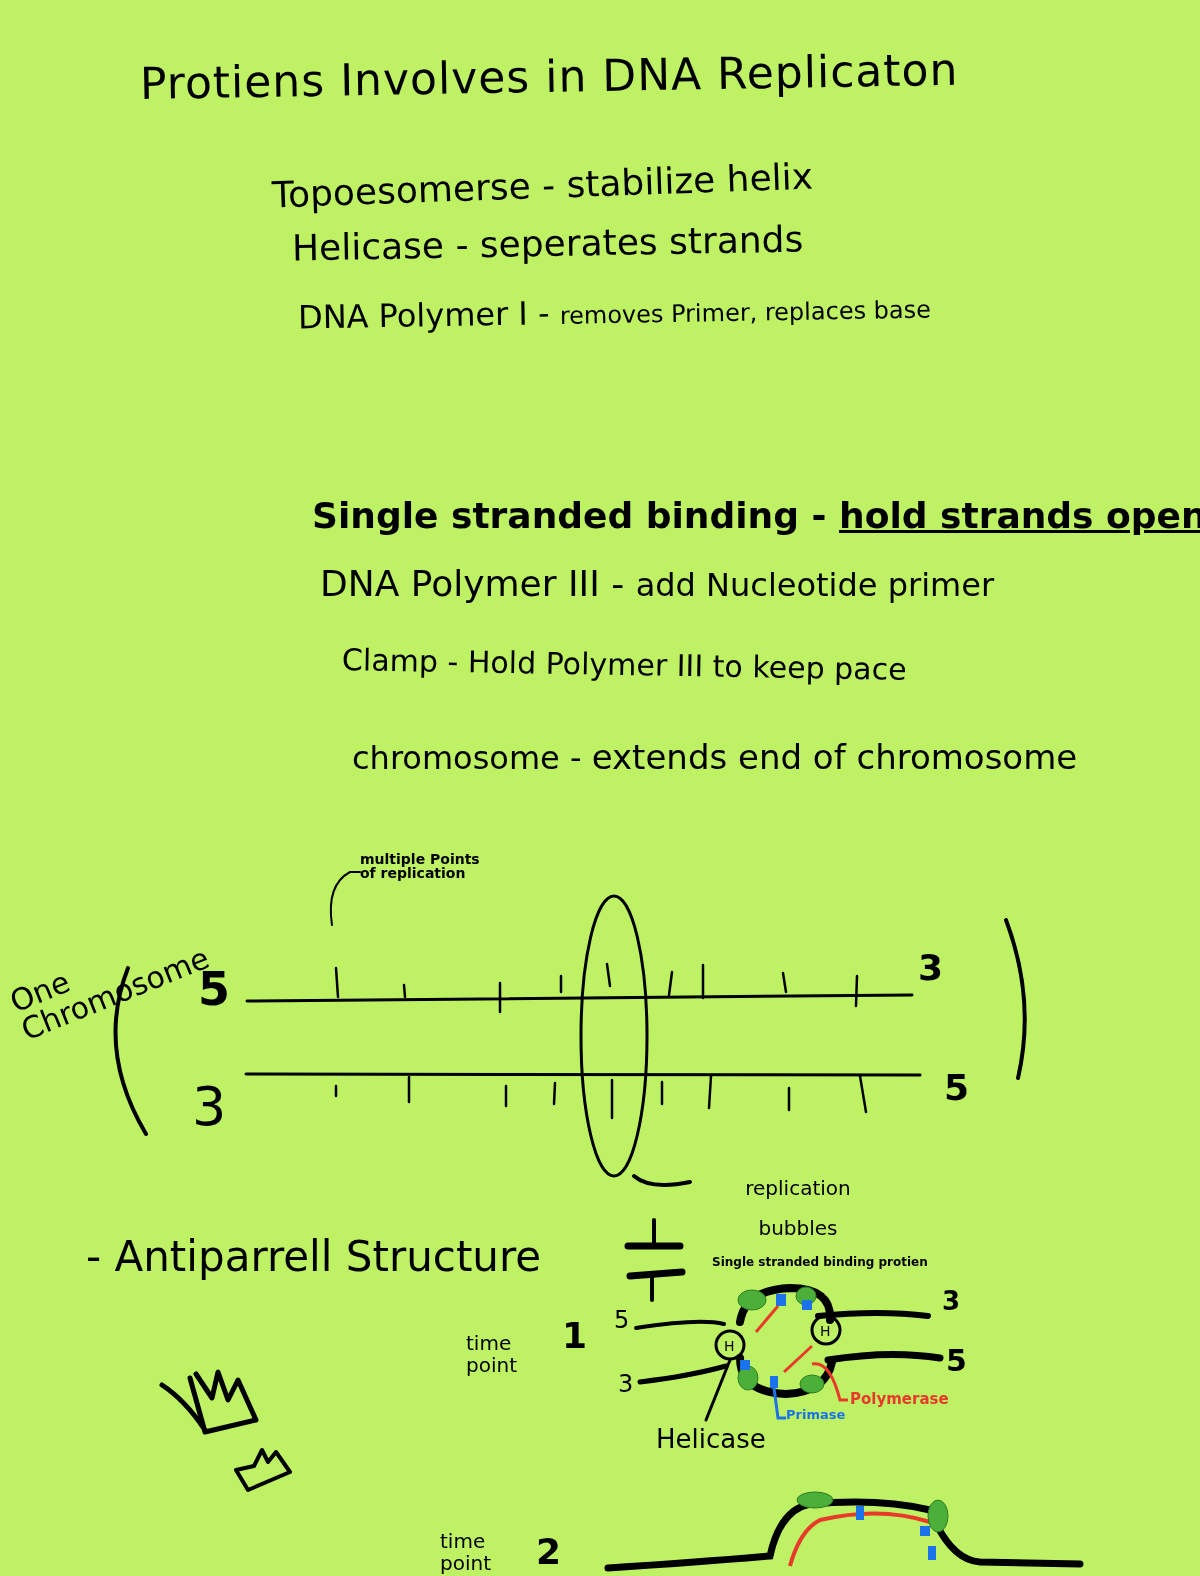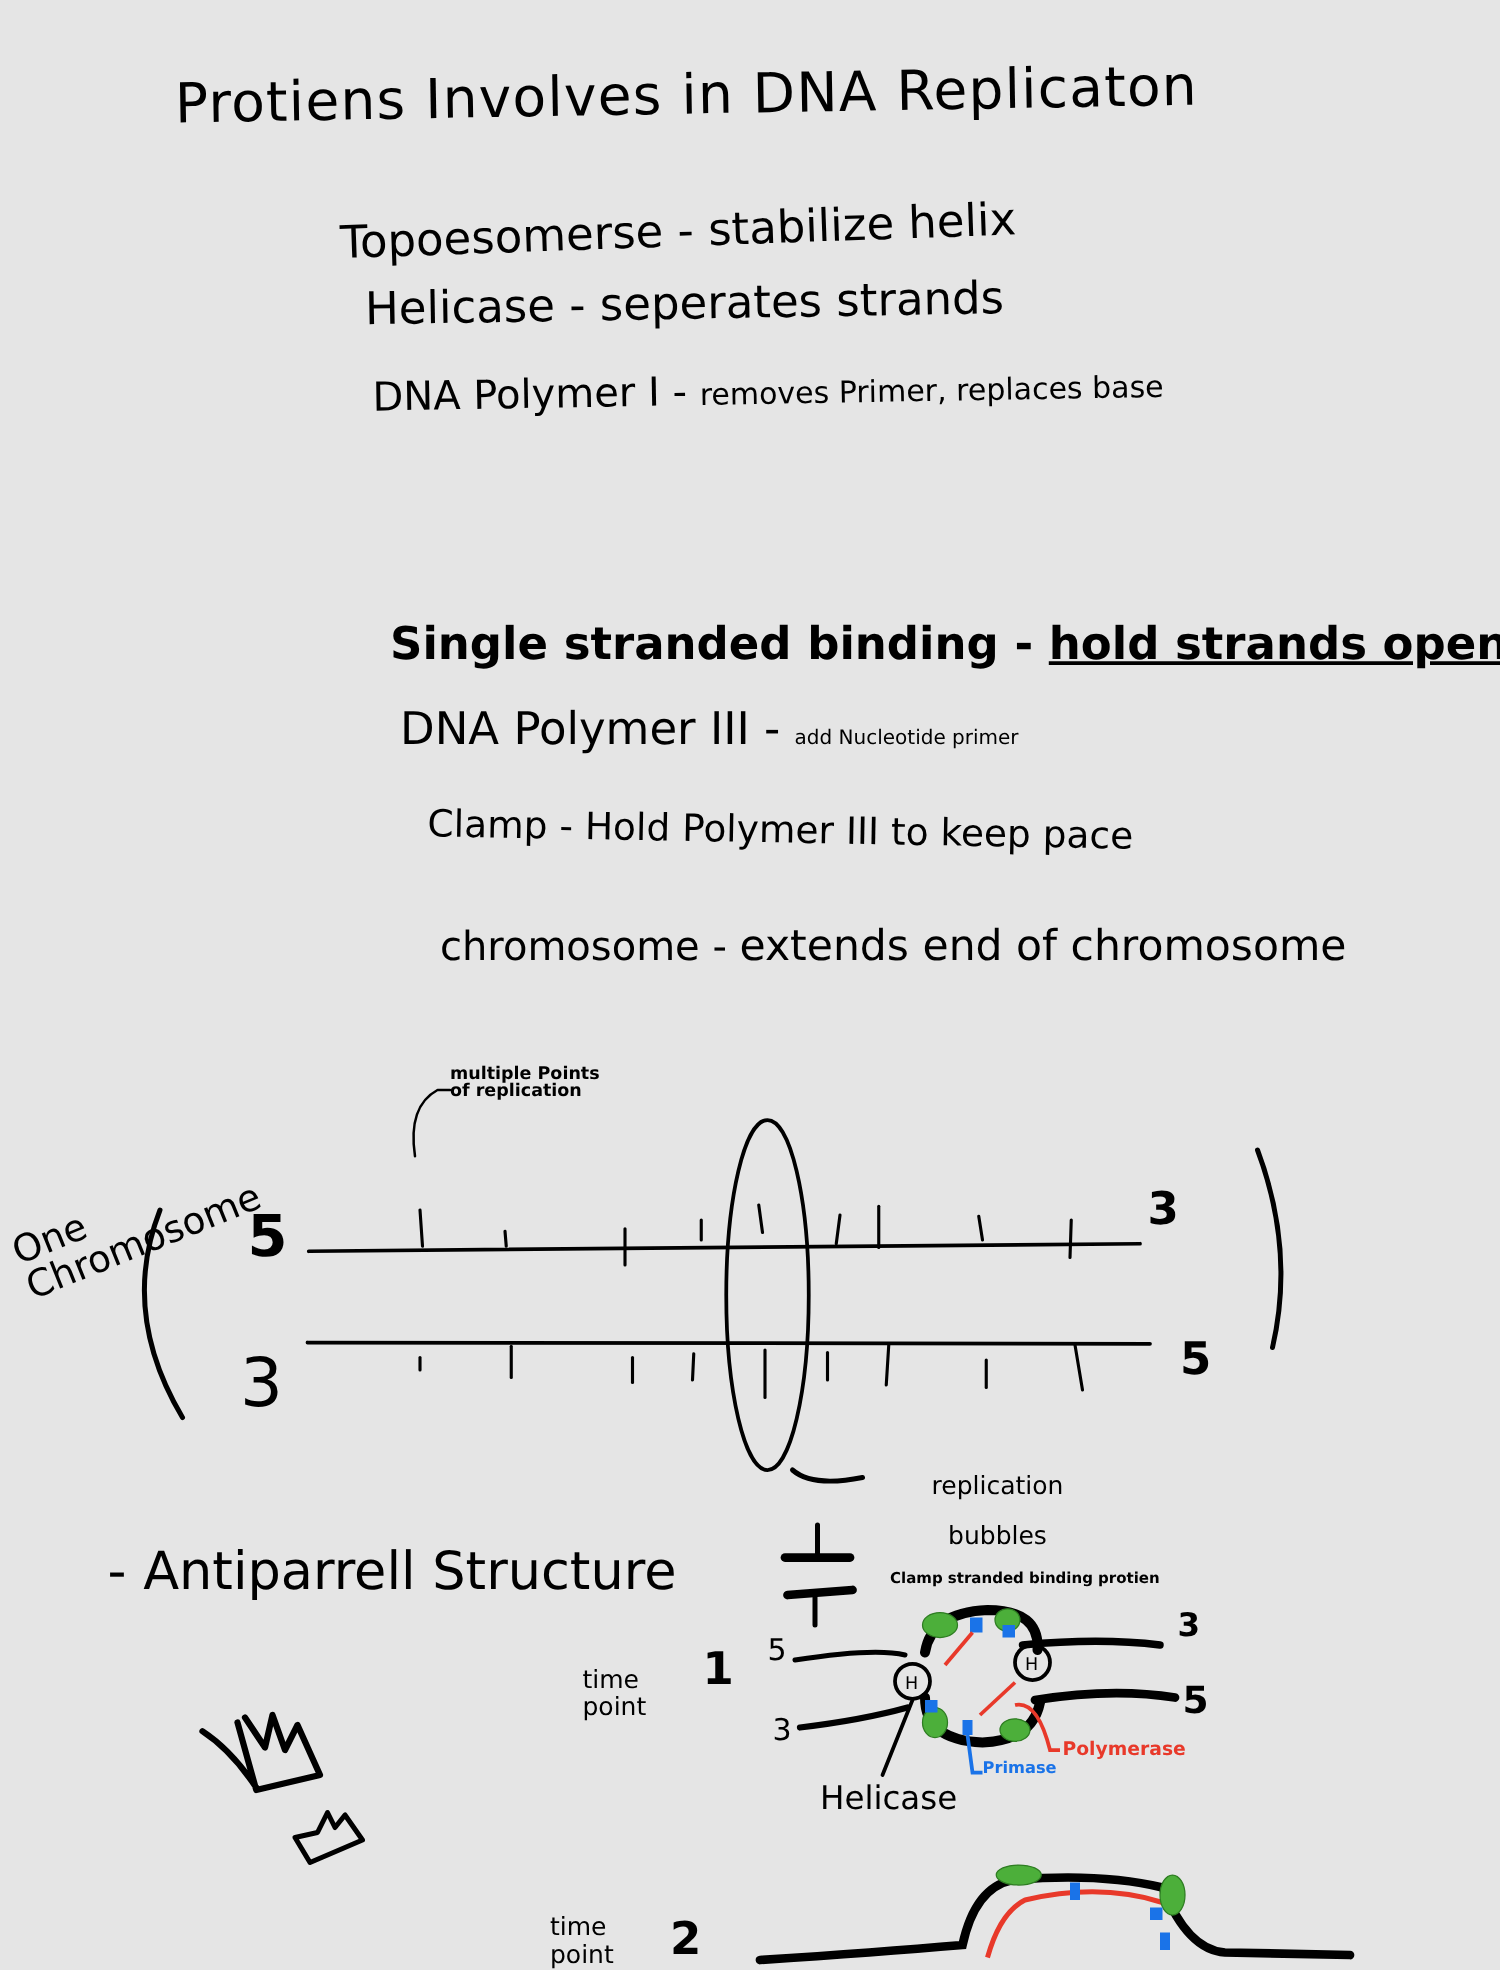--- a/index.html
+++ b/index.html
@@ -1,17 +1,17 @@
 <!DOCTYPE html>
 <html><head>
 <meta charset="utf-8">
 <style>
   html, body { margin: 0; padding: 0; background: #ffffff; }
   body { width: 1200px; height: 1576px; position: relative; overflow: hidden; }
-  .page { position: absolute; left: 0; top: 0; width: 1200px; height: 1576px; background: #e5e5e5; }
+  .page { position: absolute; left: 0; top: 0; width: 1200px; height: 1576px; background: #bef264; }
   .hw { position: absolute; font-family: "DejaVu Sans", sans-serif; color: #000; white-space: nowrap; line-height: 1; }
   .title { left: 140px; top: 62px; font-size: 44px; letter-spacing: 1px; transform: rotate(-1deg); transform-origin: left; }
   .line { font-size: 36px; }
   .tiny { font-size: 14px; font-weight: bold; }
   svg.draw { position: absolute; left: 0; top: 0; }
 </style>
 </head>
 <body>
 
 <div class="page">
@@ -24,39 +24,39 @@
   <div class="hw line" style="left:292px;top:226px;transform:rotate(-1deg);">
     <span>Helicase</span> - <span>seperates strands</span>
   </div>
   <div class="hw line" style="left:298px;top:296px;font-size:32px;transform:rotate(-1deg);">
     <span>DNA Polymer I</span> - <span style="font-size:24px;">removes Primer, replaces base</span>
   </div>
   <div class="hw line" style="left:312px;top:498px;font-size:36px;font-weight:bold;">
     <span>Single stranded binding</span> - <span style="text-decoration:underline;">hold strands open</span>
   </div>
   <div class="hw line" style="left:320px;top:566px;">
-    <span>DNA Polymer III</span> - <span style="font-size:16px;">add Nucleotide primer</span>
+    <span>DNA Polymer III</span> - <span style="font-size:32px;">add Nucleotide primer</span>
   </div>
   <div class="hw line" style="left:342px;top:650px;font-size:30px;transform:rotate(1deg);">
     <span>Clamp</span> - <span>Hold Polymer III to keep pace</span>
   </div>
   <div class="hw line" style="left:352px;top:740px;font-size:32px;">
     <span>chromosome</span> - <span style="font-size:34px;">extends end of chromosome</span>
   </div>
 
   <div class="hw" style="left:10px;top:950px;font-size:30px;width:200px;white-space:normal;transform:rotate(-22deg);">One Chromosome</div>
   <div class="hw tiny" style="left:360px;top:852px;width:140px;white-space:normal;font-size:14px;line-height:14px;">multiple Points of replication</div>
   <div class="hw" style="left:198px;top:966px;font-size:46px;font-weight:bold;">5</div>
   <div class="hw" style="left:918px;top:950px;font-size:36px;font-weight:bold;">3</div>
   <div class="hw" style="left:192px;top:1080px;font-size:54px;">3</div>
   <div class="hw" style="left:944px;top:1070px;font-size:36px;font-weight:bold;">5</div>
   <div class="hw" style="left:718px;top:1168px;font-size:20px;width:160px;white-space:normal;line-height:40px;text-align:center;">replication bubbles</div>
   <div class="hw" style="left:86px;top:1236px;font-size:42px;">- Antiparrell Structure</div>
 
-  <div class="hw tiny" style="left:712px;top:1256px;font-size:12px;">Clamp stranded binding protien</div>
+  <div class="hw tiny" style="left:712px;top:1256px;font-size:12px;">Single stranded binding protien</div>
   <div class="hw" style="left:466px;top:1332px;font-size:20px;width:60px;white-space:normal;line-height:22px;">time point</div>
   <div class="hw" style="left:562px;top:1318px;font-size:36px;font-weight:bold;">1</div>
   <div class="hw" style="left:614px;top:1308px;font-size:24px;">5</div>
   <div class="hw" style="left:942px;top:1288px;font-size:26px;font-weight:bold;">3</div>
   <div class="hw" style="left:618px;top:1372px;font-size:24px;">3</div>
   <div class="hw" style="left:946px;top:1346px;font-size:30px;font-weight:bold;">5</div>
   <div class="hw" style="left:656px;top:1426px;font-size:26px;">Helicase</div>
   <div class="hw" style="left:786px;top:1408px;font-size:13px;font-weight:bold;color:#1a73e8;">Primase</div>
   <div class="hw" style="left:850px;top:1392px;font-size:15px;font-weight:bold;color:#e8392a;">Polymerase</div>
 

